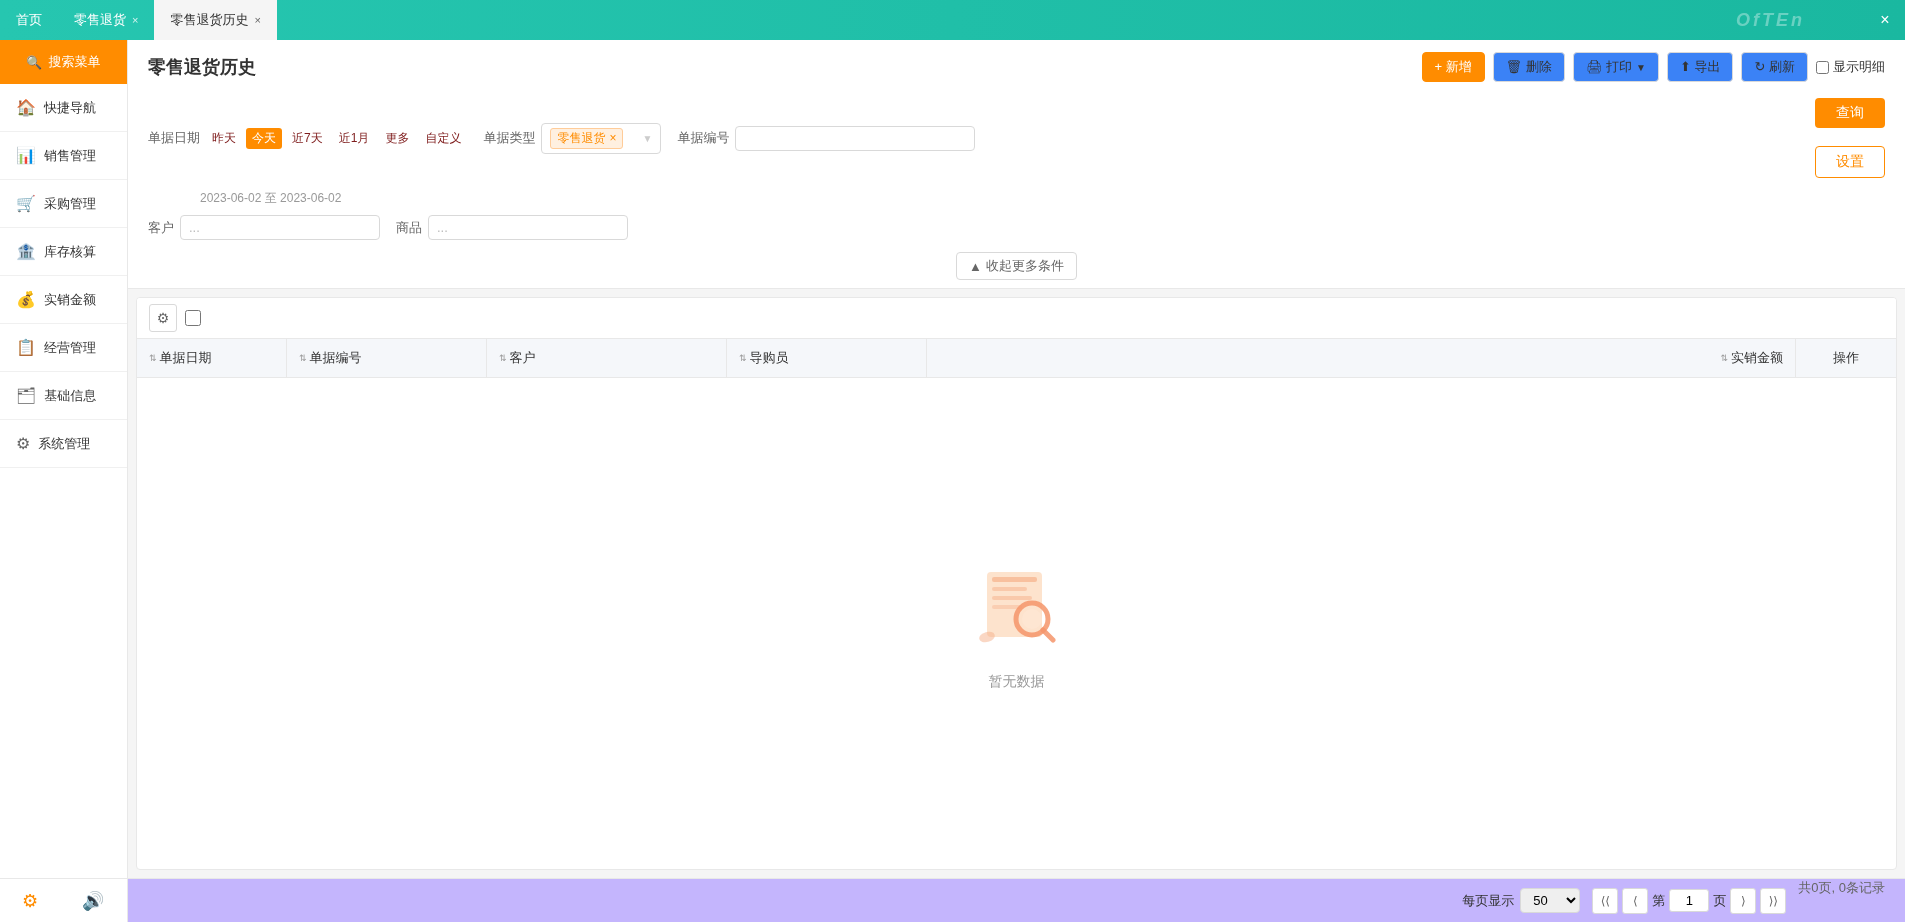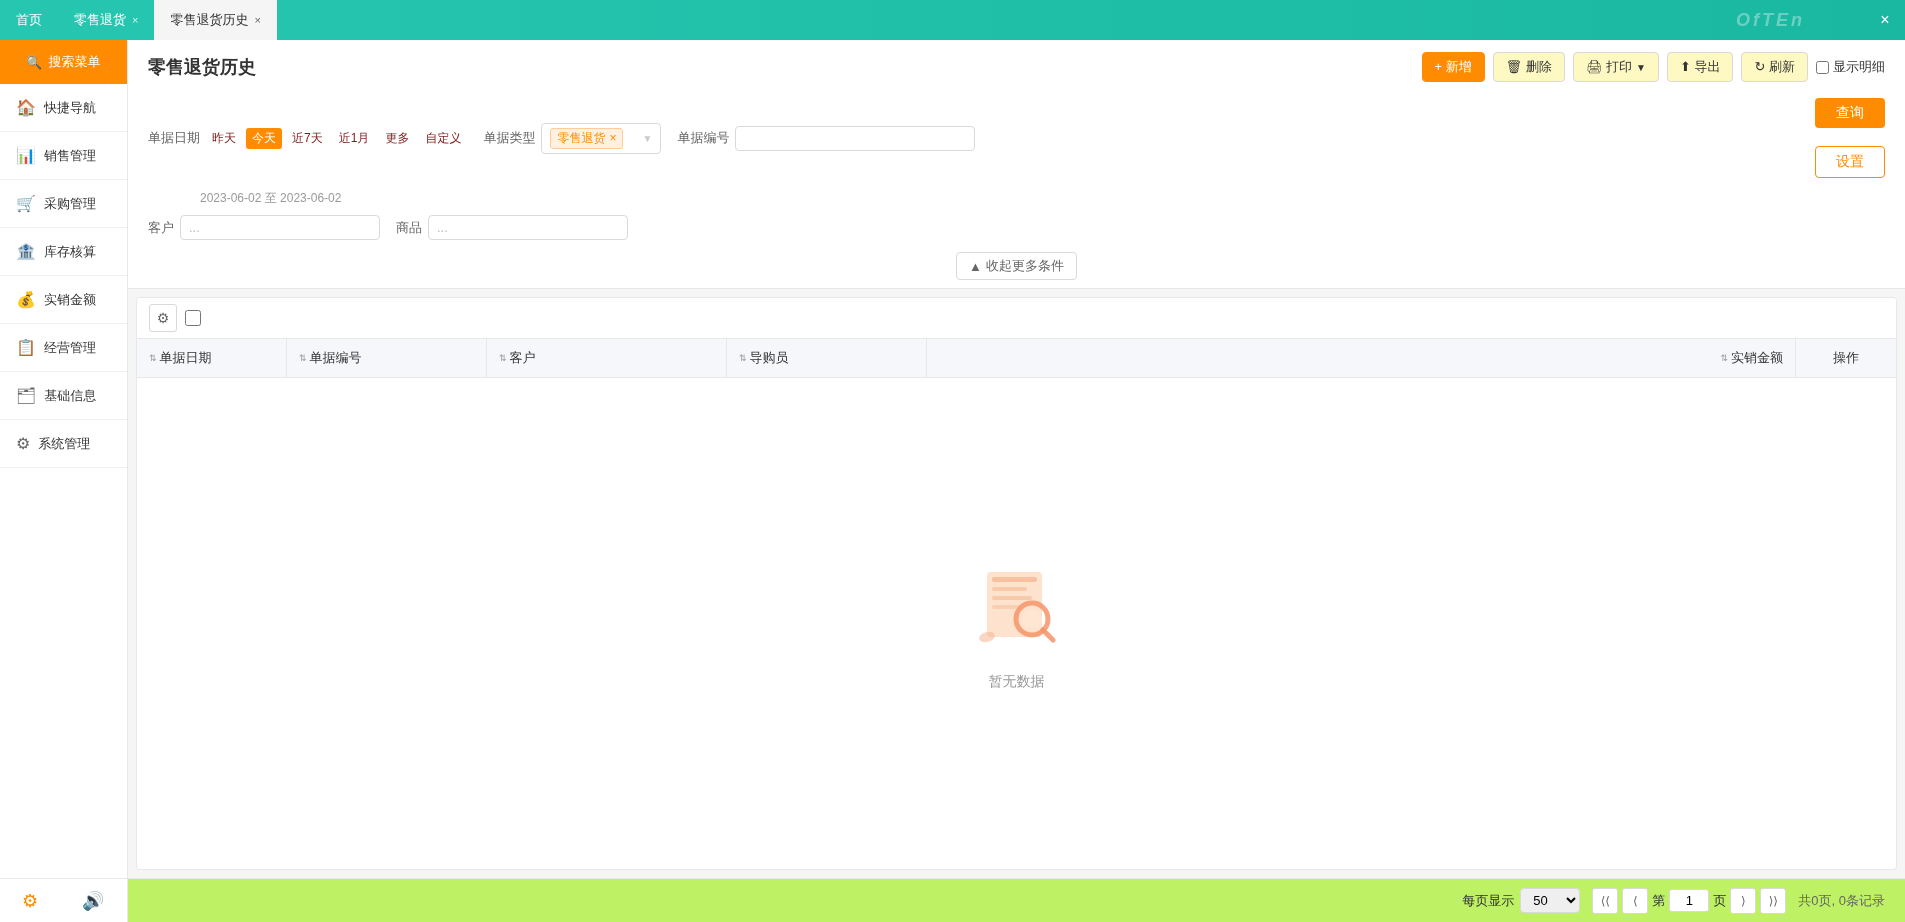--- a/index.html
+++ b/index.html
@@ -144,21 +144,21 @@
       display: flex;
       align-items: center;
       gap: 8px;
     }
     .toolbar-btn {
       display: flex;
       align-items: center;
       gap: 4px;
       padding: 5px 12px;
       border: 1px solid #d9d9d9;
-      background: #fef9c3;
+      background: #3b82f6;
       border-radius: 4px;
       font-size: 13px;
       color: #333;
       cursor: pointer;
       white-space: nowrap;
     }
     .toolbar-btn.primary {
       background: #ff8c00;
       border-color: #ff8c00;
       color: #fff;
@@ -302,24 +302,23 @@
       gap: 12px;
     }
     .empty-text {
       font-size: 14px;
       color: #999;
     }
 
     
     .pagination-bar {
       height: 44px;
-      background: #bef264;
+      background: #c4b5fd;
       border-top: 1px solid #e8e8e8;
       display: flex;
-      align-items: center;
       justify-content: flex-end;
       padding: 0 20px;
       gap: 12px;
       font-size: 13px;
       color: #333;
     }
     .pagination-bar .page-size-select {
       display: flex;
       align-items: center;
       gap: 6px;

